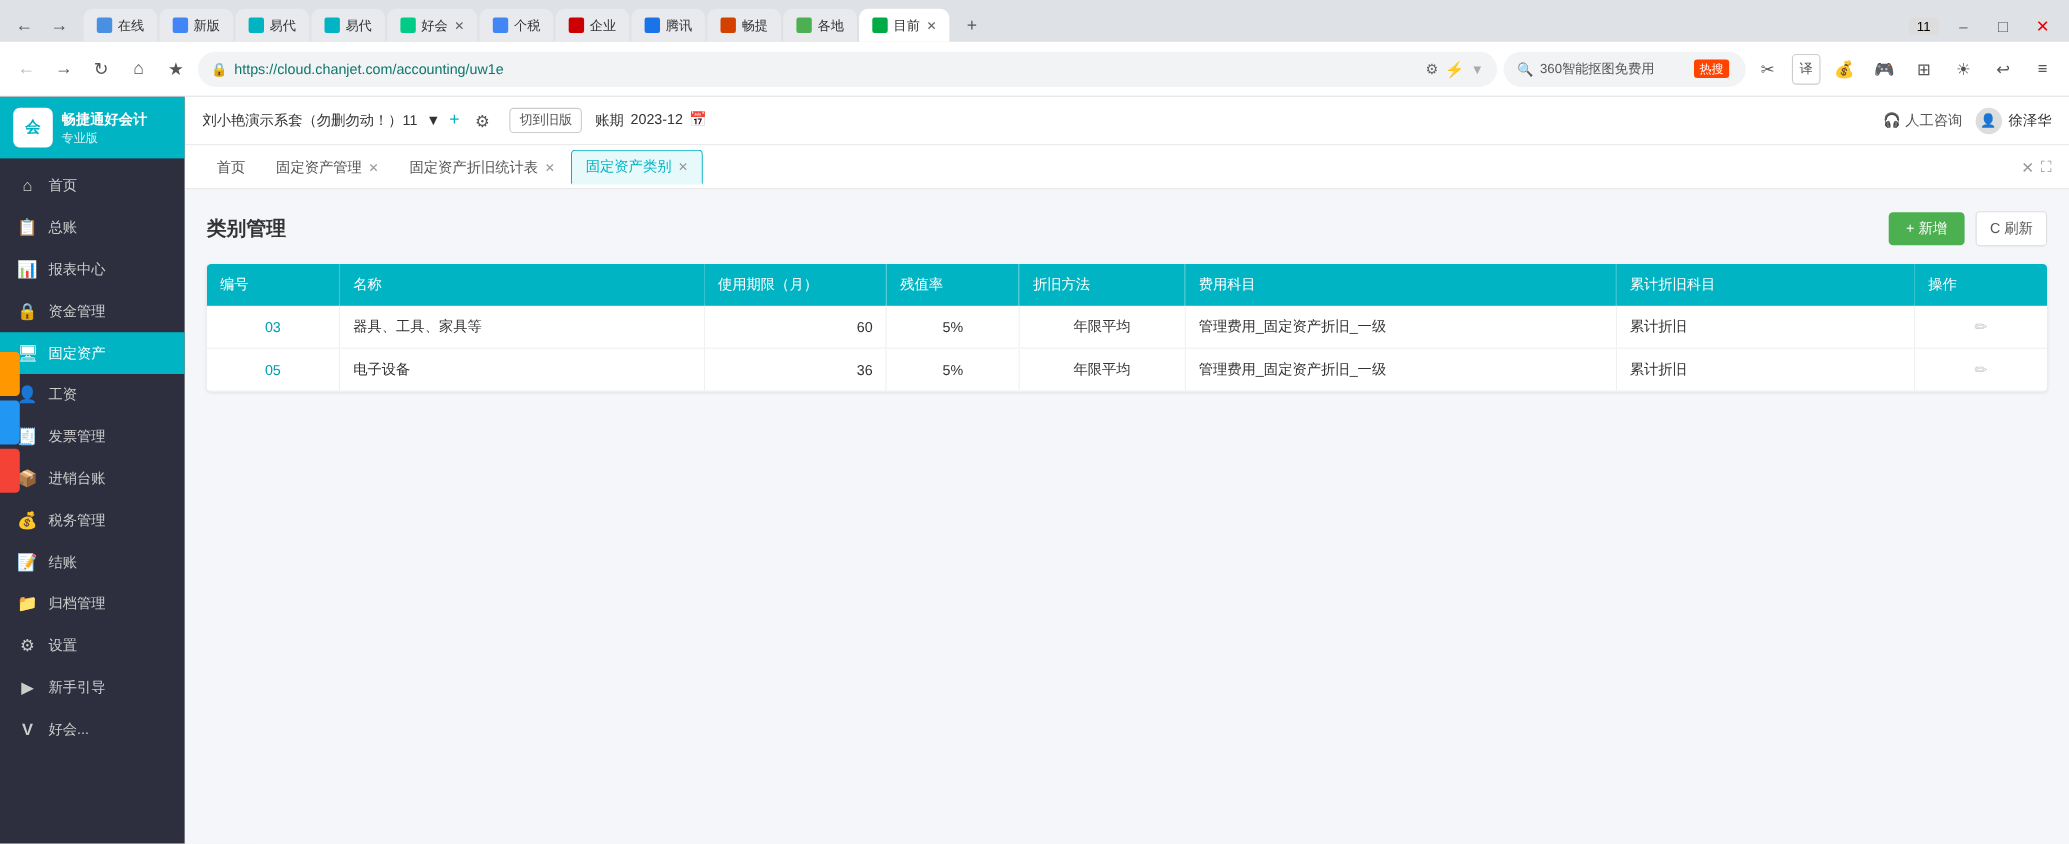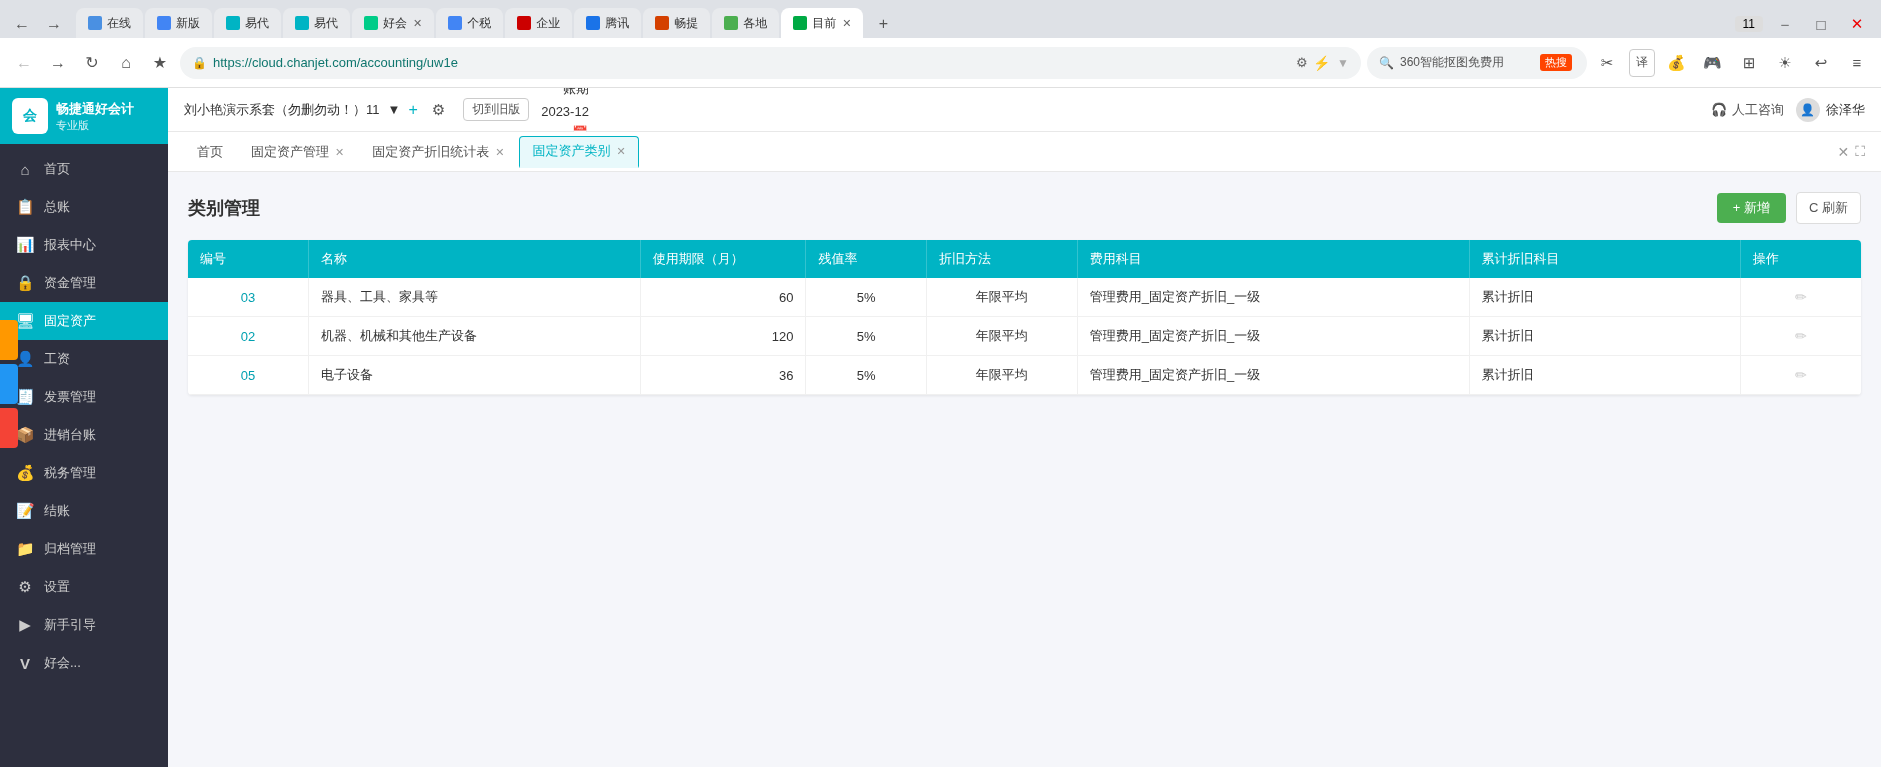--- a/index.html
+++ b/index.html
@@ -40,21 +40,21 @@
     .sidebar-item.active { background: #00b4c4; color: #fff; }
     .sidebar-item .s-icon { font-size: 15px; width: 18px; text-align: center; }
 
     
     .main-content { flex: 1; display: flex; flex-direction: column; background: #f5f6fa; overflow: hidden; }
 
     
     .app-header { background: #fff; border-bottom: 1px solid #e8e8e8; padding: 0 16px; height: 44px; display: flex; align-items: center; gap: 12px; }
     .account-info { display: flex; align-items: center; gap: 8px; font-size: 13px; color: #333; }
     .account-dropdown { display: flex; align-items: center; gap: 4px; cursor: pointer; }
-    .period-info { display: flex; align-items: flex-end; gap: 6px; font-size: 13px; color: #333; flex-direction: column; }
+    .period-info { display: flex; align-items: flex-start; gap: 6px; font-size: 13px; color: #333; }
     .old-version-btn { border: 1px solid #ccc; border-radius: 4px; padding: 2px 8px; font-size: 12px; color: #555; cursor: pointer; }
     .header-right { margin-left: auto; display: flex; align-items: center; gap: 12px; }
     .service-btn { display: flex; align-items: center; gap: 4px; font-size: 13px; color: #555; cursor: pointer; }
     .user-info { display: flex; align-items: center; gap: 6px; font-size: 13px; color: #333; cursor: pointer; }
     .user-avatar { width: 24px; height: 24px; border-radius: 50%; background: #ddd; display: flex; align-items: center; justify-content: center; font-size: 12px; color: #666; }
 
     
     .page-tabs { display: flex; align-items: center; background: #fff; border-bottom: 1px solid #e8e8e8; padding: 0 16px; height: 40px; gap: 2px; }
     .page-tab { display: flex; align-items: center; padding: 0 12px; height: 32px; border-radius: 4px 4px 0 0; cursor: pointer; font-size: 13px; color: #555; border: 1px solid transparent; border-bottom: none; gap: 6px; }
     .page-tab.active { background: #e8f9fb; border-color: #00b4c4; color: #00b4c4; border-bottom: 2px solid #e8f9fb; }
@@ -357,34 +357,20 @@
       <td class="td-center">5%</td>
       <td class="td-center">年限平均</td>
       <td>管理费用_固定资产折旧_一级</td>
       <td>累计折旧</td>
       <td class="td-center">
         <span class="edit-icon">✏</span>
       </td>
     </tr>
             <tr>
       <td class="td-center">
-        <span class="td-code">02</span>
-      </td>
-      <td>机器、机械和其他生产设备</td>
-      <td class="td-right">120</td>
-      <td class="td-center">5%</td>
-      <td class="td-center">年限平均</td>
-      <td>管理费用_固定资产折旧_一级</td>
-      <td>累计折旧</td>
-      <td class="td-center">
-        <span class="edit-icon">✏</span>
-      </td>
-    </tr>
-            <tr>
-      <td class="td-center">
         <span class="td-code">05</span>
       </td>
       <td>电子设备</td>
       <td class="td-right">36</td>
       <td class="td-center">5%</td>
       <td class="td-center">年限平均</td>
       <td>管理费用_固定资产折旧_一级</td>
       <td>累计折旧</td>
       <td class="td-center">
         <span class="edit-icon">✏</span>

